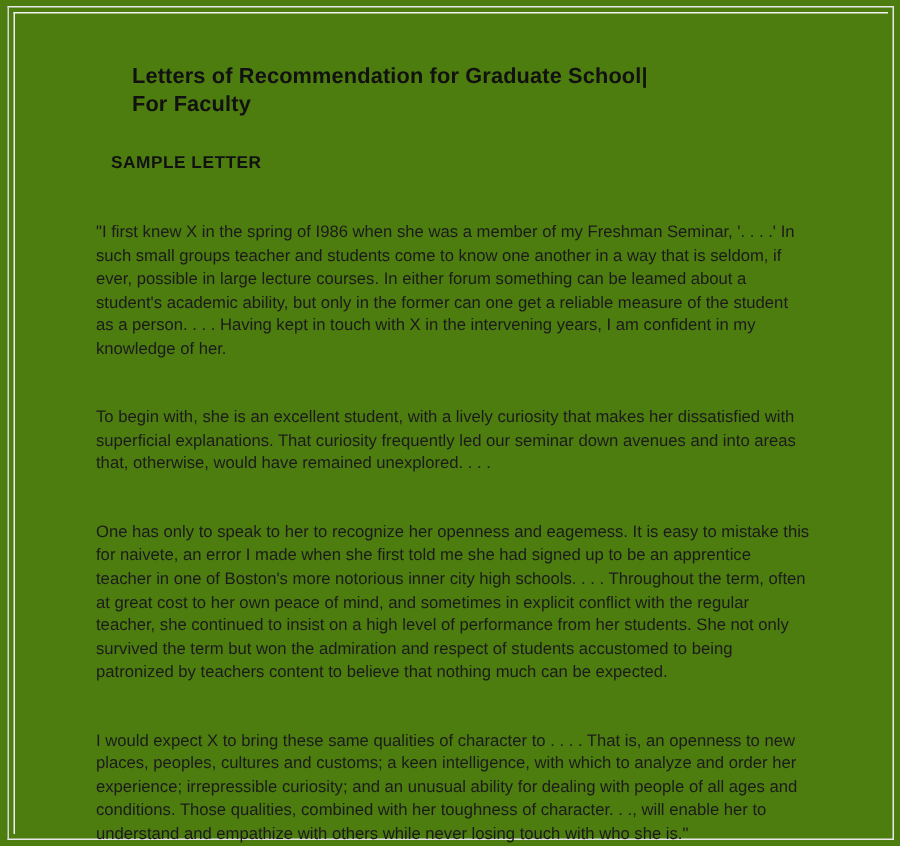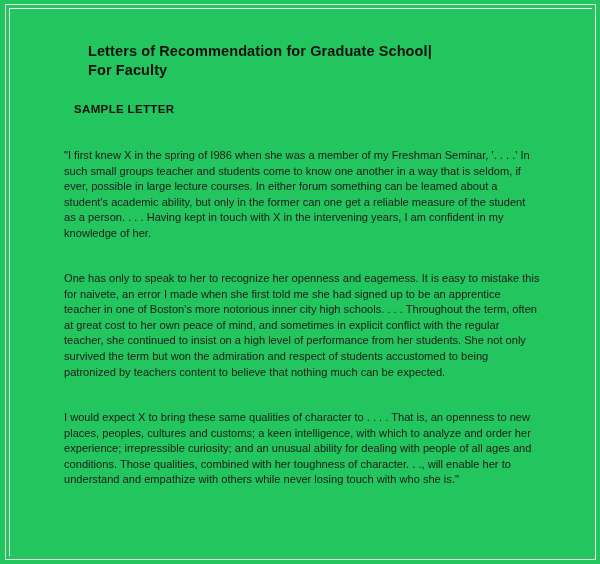--- a/index.html
+++ b/index.html
@@ -6,21 +6,21 @@
   html, body {
     margin: 0;
     padding: 0;
     background: #ffffff;
   }
 
   .page-frame {
     position: relative;
     width: 600px;
     height: 564px;
-    background: #22c55e;
+    background: #4d7c0f;
     box-sizing: border-box;
     overflow: hidden;
     font-family: "Liberation Sans", sans-serif;
   }
 
   
   .page-outline {
     position: absolute;
     left: 5px;
     top: 4px;
@@ -107,18 +107,19 @@
 
   <div class="doc-body">
 
     <div class="doc-title">Letters of Recommendation for Graduate School|
 For Faculty</div>
 
     <div class="sample-heading">SAMPLE LETTER</div>
 
     <div class="letter-col">
       <p class="letter-para">"I first knew X in the spring of I986 when she was a member of my Freshman Seminar, '. . . .' In such small groups teacher and students come to know one another in a way that is seldom, if ever, possible in large lecture courses. In either forum something can be leamed about a student's academic ability, but only in the former can one get a reliable measure of the student as a person. . . . Having kept in touch with X in the intervening years, I am confident in my knowledge of her.</p>
+      <p class="letter-para">To begin with, she is an excellent student, with a lively curiosity that makes her dissatisfied with superficial explanations. That curiosity frequently led our seminar down avenues and into areas that, otherwise, would have remained unexplored. . . .</p>
       <p class="letter-para">One has only to speak to her to recognize her openness and eagemess. It is easy to mistake this for naivete, an error I made when she first told me she had signed up to be an apprentice teacher in one of Boston's more notorious inner city high schools. . . . Throughout the term, often at great cost to her own peace of mind, and sometimes in explicit conflict with the regular teacher, she continued to insist on a high level of performance from her students. She not only survived the term but won the admiration and respect of students accustomed to being patronized by teachers content to believe that nothing much can be expected.</p>
       <p class="letter-para">I would expect X to bring these same qualities of character to . . . . That is, an openness to new places, peoples, cultures and customs; a keen intelligence, with which to analyze and order her experience; irrepressible curiosity; and an unusual ability for dealing with people of all ages and conditions. Those qualities, combined with her toughness of character. . ., will enable her to understand and empathize with others while never losing touch with who she is."</p>
     </div>
 
   </div>
 </div>
 
 </body></html>

